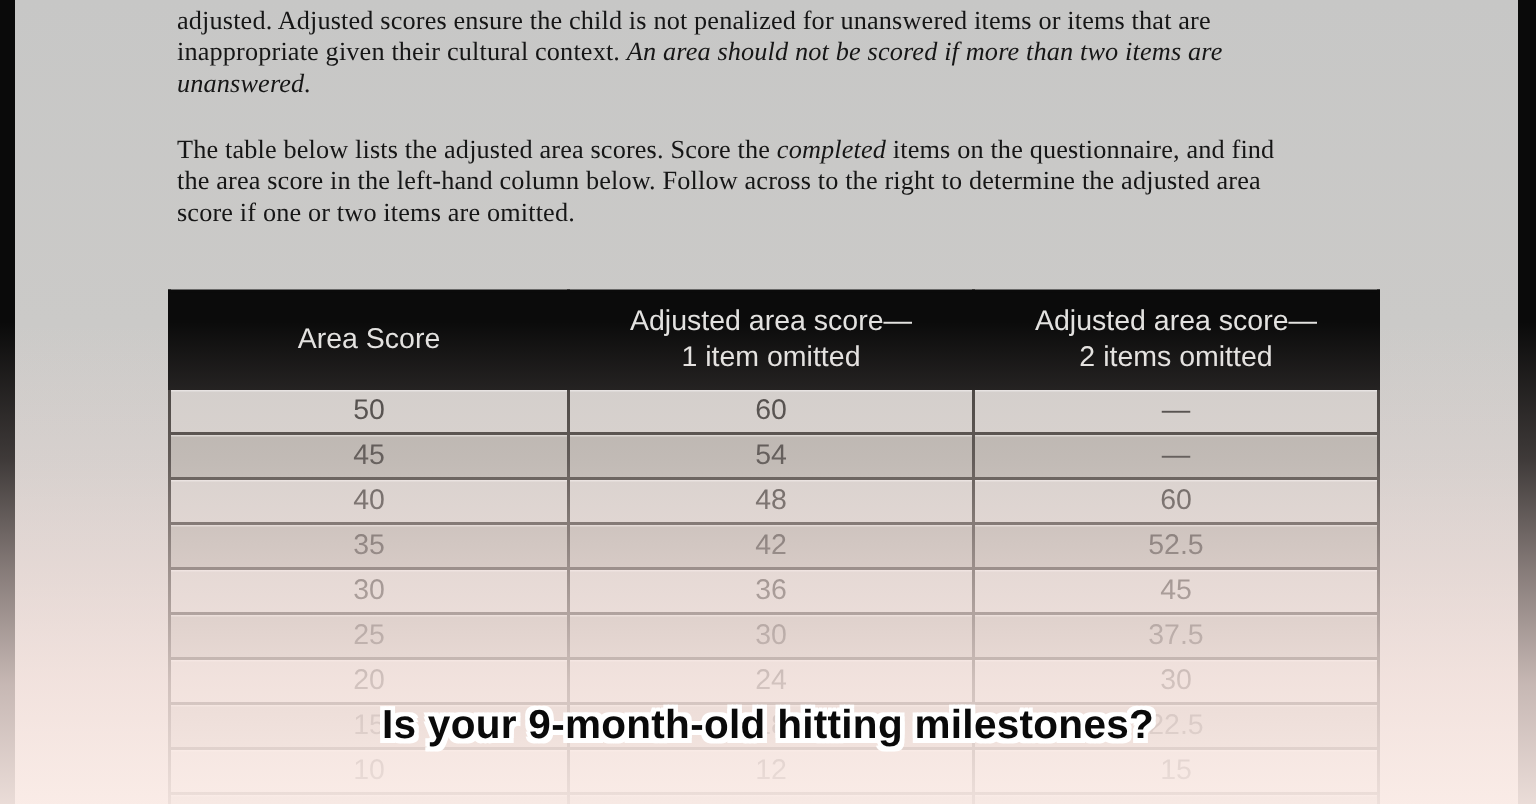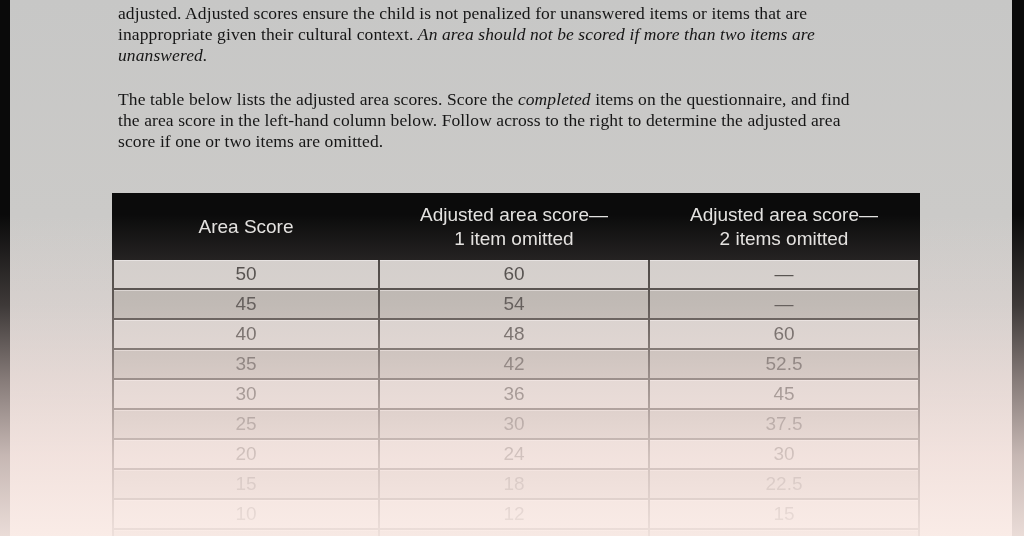--- a/index.html
+++ b/index.html
@@ -161,14 +161,15 @@
         <tr>
           <td>5</td>
           <td>6</td>
           <td>7.5</td>
         </tr>
       </tbody>
   </table>
 
   <div class="fade-overlay"></div>
 
+  <div class="caption">Is your 9-month-old hitting milestones?</div>
 
 </div>
 
 </body></html>

